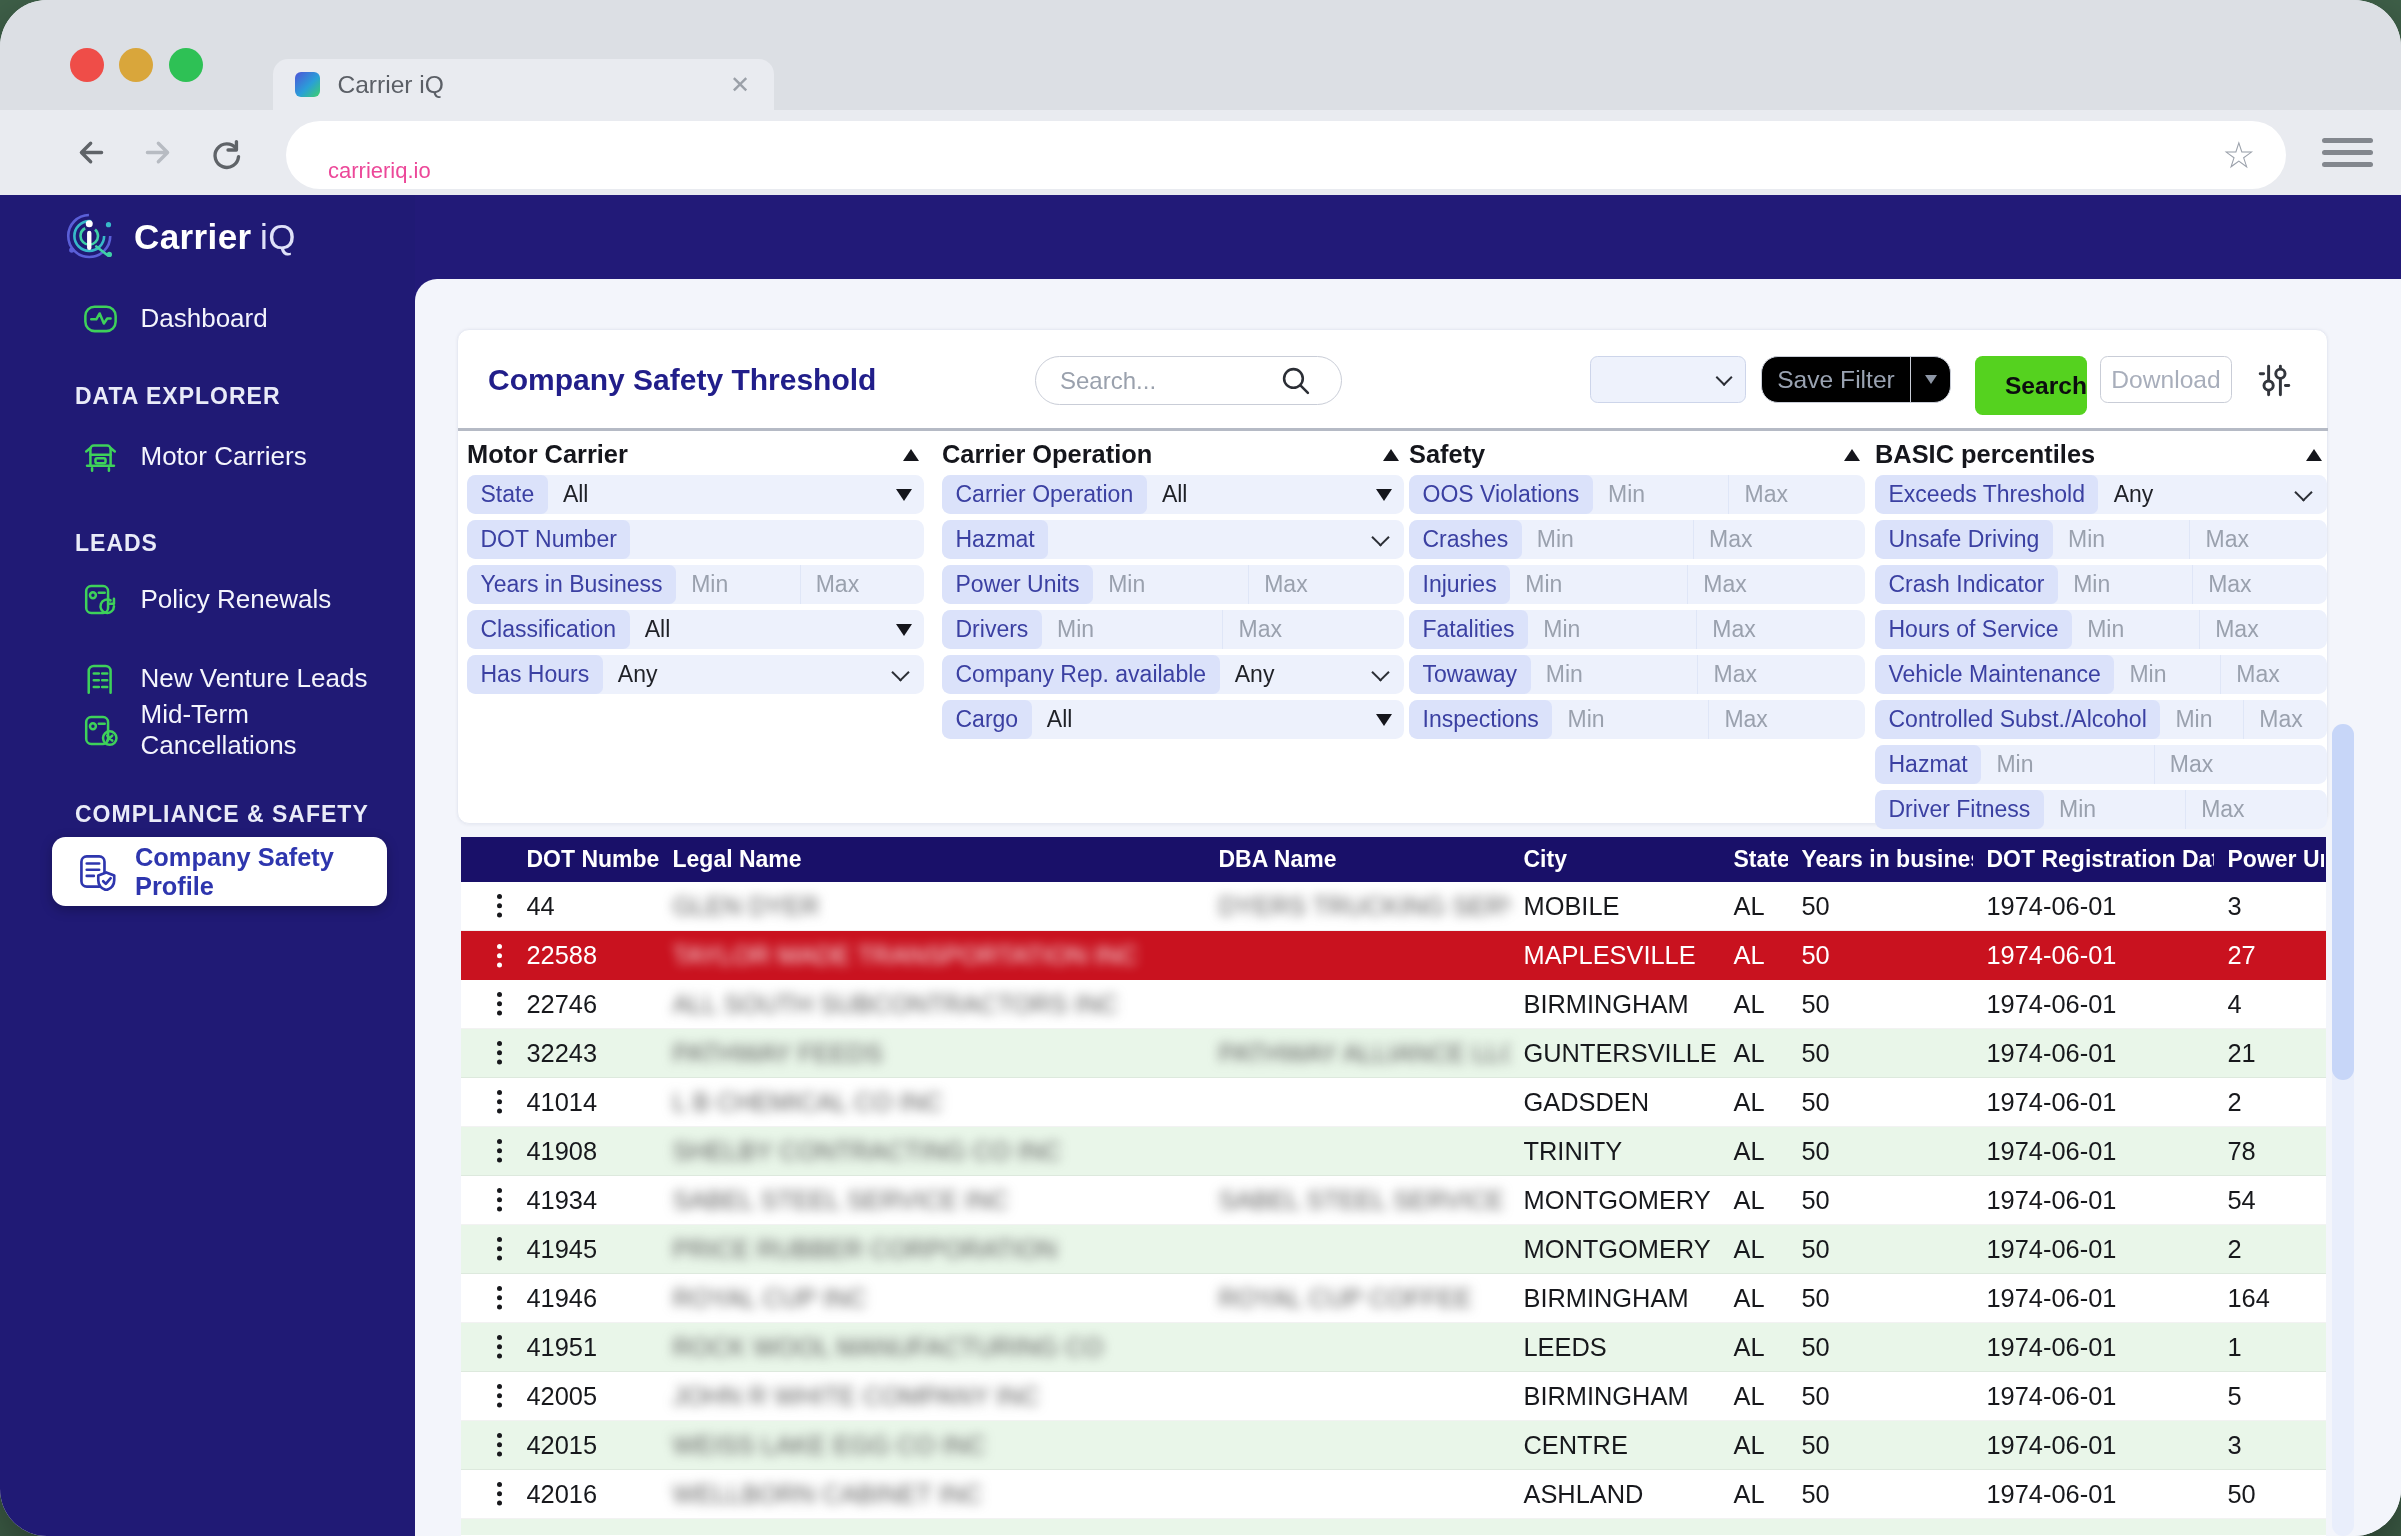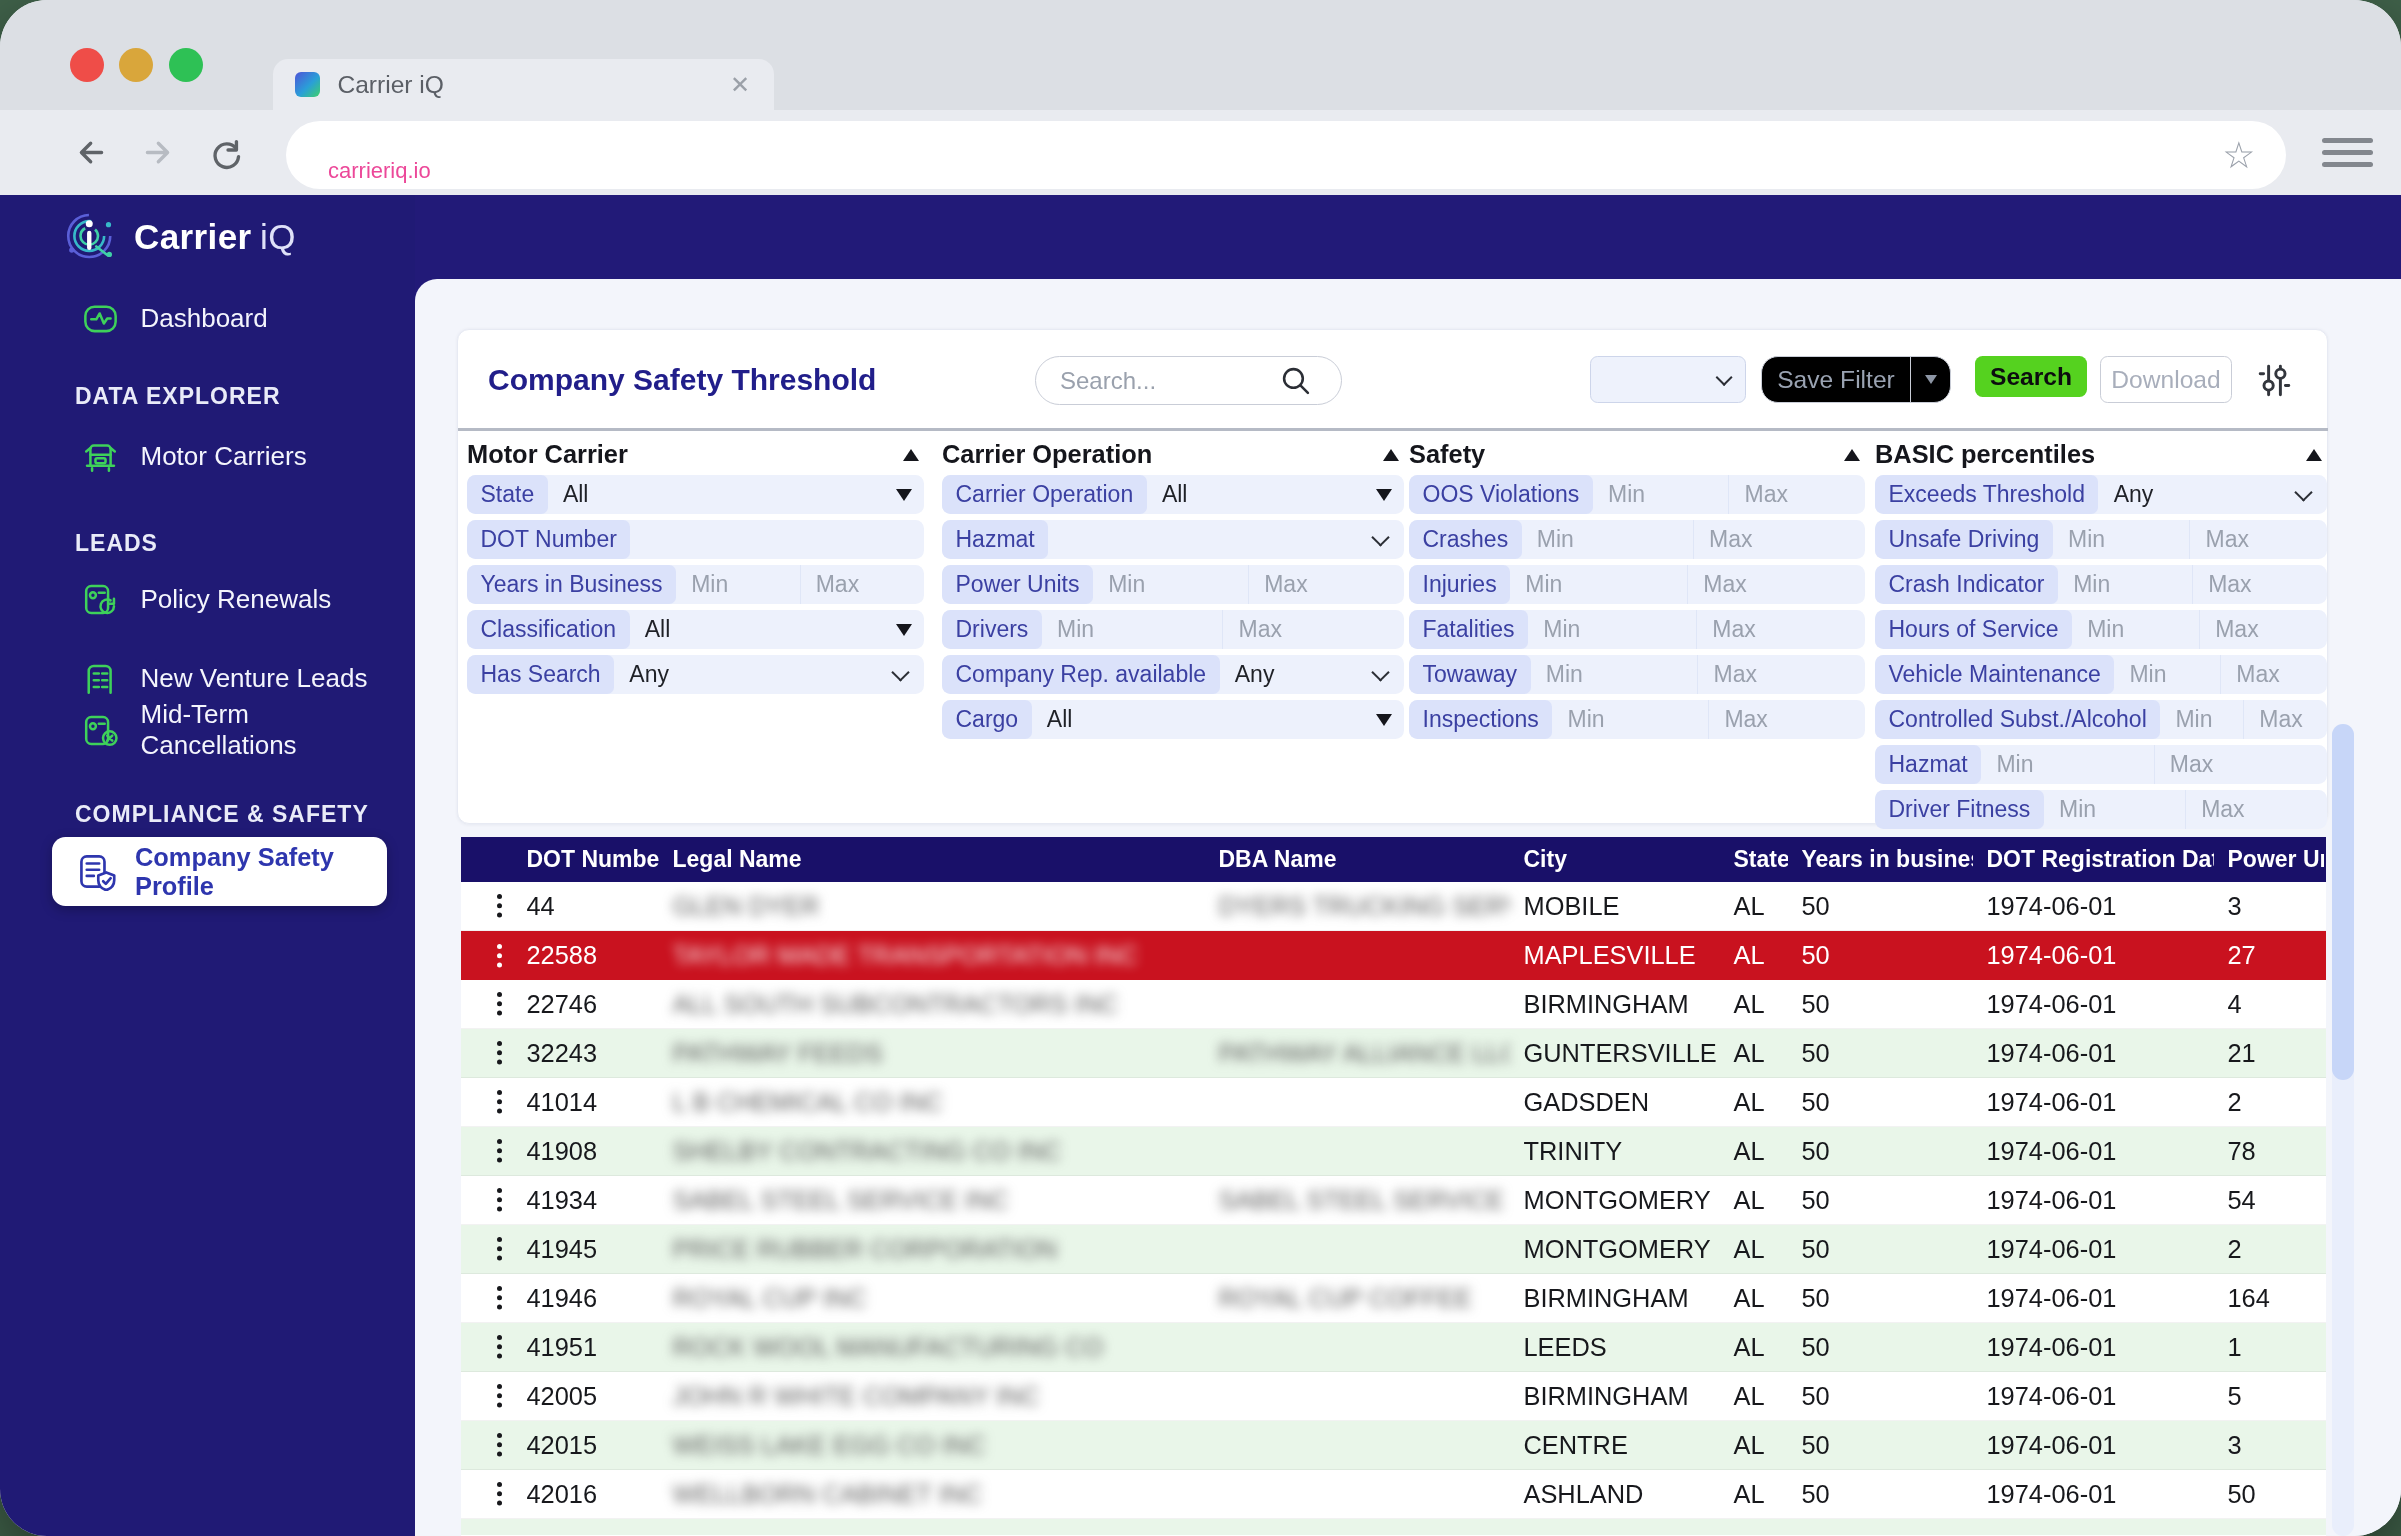--- a/index.html
+++ b/index.html
@@ -37,21 +37,21 @@
   
   .card{position:absolute;left:457px;top:329px;width:1871px;height:495px;background:#ffffff;border:0.8px solid #e7eaf3;border-radius:12px;box-shadow:0 0.8px 3.4px rgba(20,30,80,.06);box-sizing:border-box;}
   .pagetitle{position:absolute;left:488px;top:363px;font-size:30px;font-weight:600;color:#211e8a;}
   .searchpill{position:absolute;left:1035px;top:356px;width:307px;height:49px;border:1.7px solid #c9cdd7;border-radius:25.4px;background:#fff;display:flex;align-items:center;box-sizing:border-box;}
   .searchpill input{border:none;outline:none;background:transparent;font-family:inherit;font-size:24px;color:#444;width:212px;padding-left:24px;}
   .searchpill input::placeholder{color:#9aa1ad;}
   .tselect{position:absolute;left:1590px;top:356px;width:156px;height:47px;background:#eef2fc;border:1.7px solid #cdd5ea;border-radius:7.6px;box-sizing:border-box;}
   .savefilter{position:absolute;left:1761px;top:356px;width:190px;height:47px;border:1.7px solid #c9cdd7;border-radius:17px;background:#000000;display:flex;align-items:center;box-sizing:border-box;}
   .savefilter .lbl{flex:1;text-align:center;font-size:24.6px;color:#9aa3b2;}
   .savefilter .seg{width:39px;height:100%;border-left:1.7px solid #c9cdd7;display:flex;align-items:center;justify-content:center;}
-  .btn-search{position:absolute;left:1975px;top:356px;width:112px;height:41px;background:#55d21f;border-radius:7.6px;display:flex;align-items:center;justify-content:center;font-size:24.6px;font-weight:600;color:#0c0d0f;}
+  .btn-search{position:absolute;left:1975px;top:356px;width:112px;height:59px;background:#55d21f;border-radius:7.6px;display:flex;align-items:center;justify-content:flex-end;font-size:24.6px;font-weight:600;color:#0c0d0f;}
   .btn-download{position:absolute;left:2100px;top:356px;width:132px;height:47px;border:1.7px solid #c9cdd7;border-radius:7.6px;background:#fff;display:flex;align-items:center;justify-content:center;font-size:24.6px;color:#a8aebb;box-sizing:border-box;}
   .tooldivider{position:absolute;left:458px;top:428px;width:1870px;height:2.5px;background:#b5bac5;}
 
   
   .fcol{position:absolute;top:434px;}
   .fhead{height:41px;display:flex;align-items:center;justify-content:space-between;}
   .ftitle{font-size:25.4px;font-weight:700;color:#15161c;}
   .frow{display:flex;height:39px;margin-bottom:6px;border-radius:8.5px;overflow:hidden;background:#edf1fc;}
   .chip{background:#dbe2fa;color:#3b40a2;font-size:23px;line-height:39px;padding:0 13.5px;border-radius:6.8px;flex:none;white-space:nowrap;}
   .val{flex:1;display:flex;align-items:center;position:relative;min-width:0;}
@@ -295,21 +295,21 @@
           </span>
         </div>
     <div class="frow">
           <span class="chip">Classification</span>
           <span class="val">
             <span class="vtext">All</span>
             <span class="tri-down"></span>
           </span>
         </div>
     <div class="frow">
-          <span class="chip">Has Search</span>
+          <span class="chip">Has Hours</span>
           <span class="val">
             <span class="vtext">Any</span>
             <span class="chev"></span>
           </span>
         </div>
   </div>
 
   <div class="fcol" style="left:942px;width:462px;">
     <div class="fhead">
           <span class="ftitle">Carrier Operation</span>

